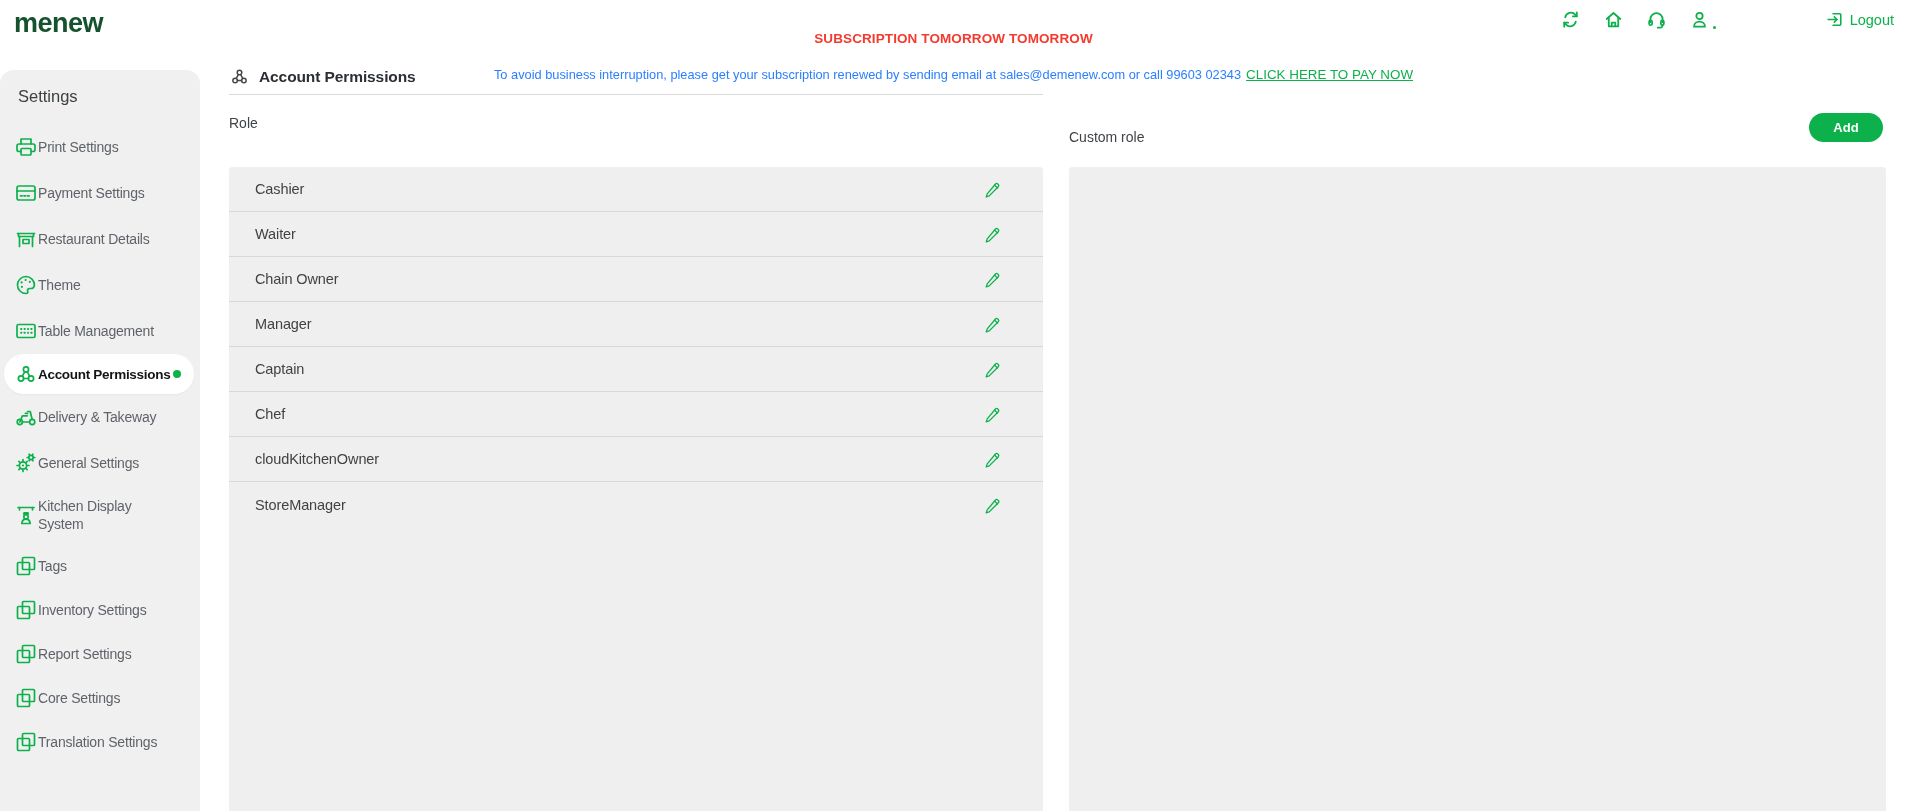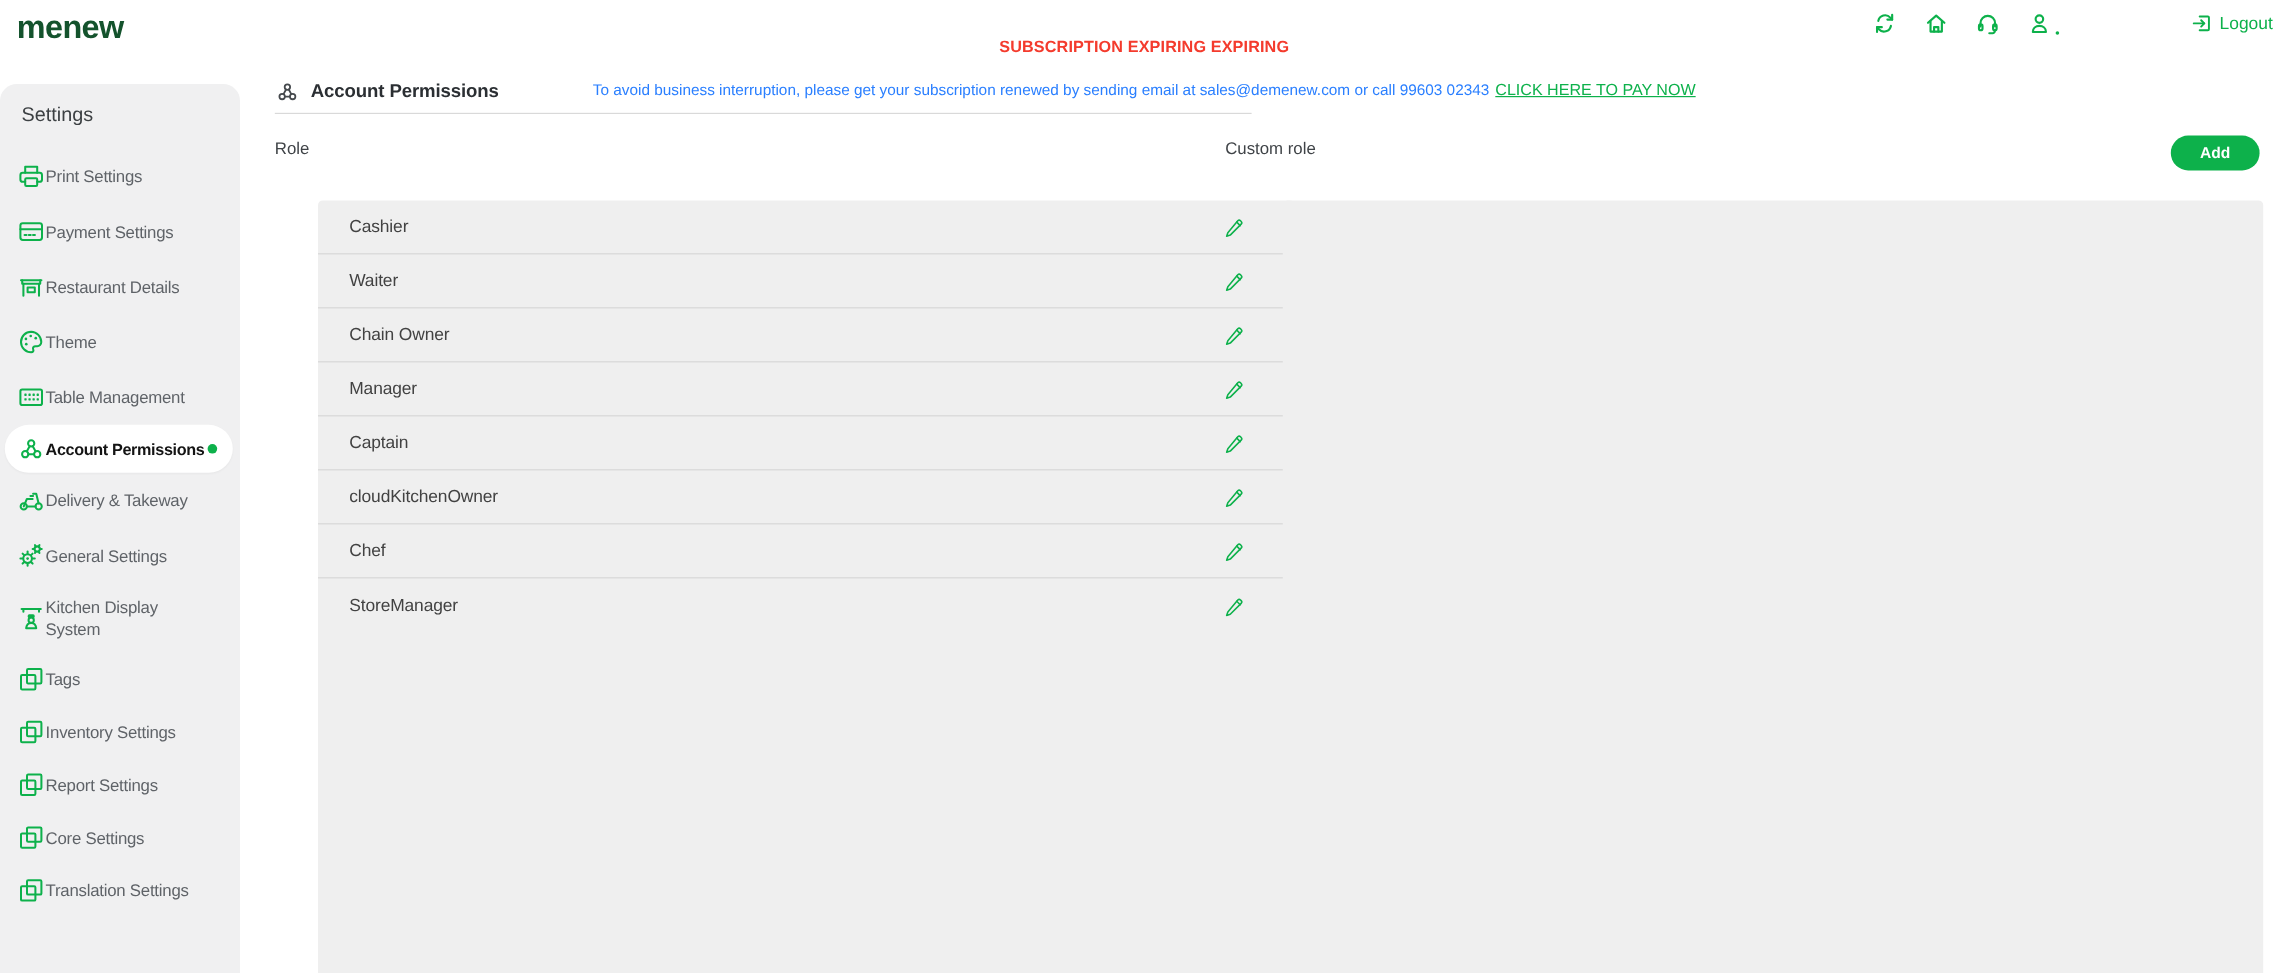--- a/index.html
+++ b/index.html
@@ -38,25 +38,25 @@
 
   
   .page-title{position:absolute;left:229px;top:66px;display:flex;align-items:center;gap:9px;}
   .page-title .pt-icon{width:21px;height:21px;display:inline-flex;}
   .page-title .pt-icon svg{width:100%;height:100%;}
   .page-title-text{font-size:15.5px;font-weight:700;color:#2b2f33;letter-spacing:-0.1px;}
   .title-divider{position:absolute;left:229px;top:94px;width:814px;height:1px;background:#d9d9d9;}
 
   .col-label{position:absolute;top:115px;font-size:14px;color:#3f4347;}
   .role-label{left:229px;}
-  .custom-label{left:1021px;}
+  .custom-label{left:1069px;margin-top:14px;}
 
   .add-btn{position:absolute;left:1809px;top:113px;width:74px;height:29px;border-radius:15px;background:#0db14b;border:none;color:#fff;font-size:13px;font-weight:700;font-family:"Liberation Sans",sans-serif;display:flex;align-items:center;justify-content:center;cursor:pointer;}
 
-  .role-panel{position:absolute;left:229px;top:167px;width:814px;bottom:0;background:#efefef;border-radius:4px 4px 0 0;margin-left:36px;}
+  .role-panel{position:absolute;left:229px;top:167px;width:814px;bottom:0;background:#efefef;border-radius:4px 4px 0 0;}
   .custom-panel{position:absolute;left:1069px;top:167px;width:817px;bottom:0;background:#efefef;border-radius:4px 4px 0 0;}
 
   .role-row{display:flex;align-items:center;height:45px;padding:0 42px 0 26px;border-bottom:1px solid #d8d8d8;box-sizing:border-box;}
   .role-row:last-child{border-bottom:none;}
   .role-name{font-size:14.5px;color:#424242;letter-spacing:-0.1px;}
   .edit-btn{margin-left:auto;width:18px;height:18px;display:inline-flex;cursor:pointer;}
   .edit-btn svg{width:100%;height:100%;}
 
   .g-stroke{stroke:#0db14b;fill:none;stroke-width:1.7;stroke-linecap:round;stroke-linejoin:round;}
   .g-fill{fill:#0db14b;stroke:none;}
@@ -105,21 +105,21 @@
   <div class="logout">
     <svg viewBox="0 0 20 20">
         <path class="g-stroke" d="M8.5 4h7.2a.9.9 0 0 1 .9.9v10.2a.9.9 0 0 1-.9.9H8.5"></path>
         <path class="g-stroke" d="M3.3 10h9.2"></path>
         <path class="g-stroke" d="M9.8 7.2L12.5 10l-2.7 2.8"></path>
       </svg>
     <span>Logout</span>
   </div>
 
   <div class="banner">
-    <div class="banner-line1">SUBSCRIPTION EXPIRING EXPIRING</div>
+    <div class="banner-line1">SUBSCRIPTION TOMORROW TOMORROW</div>
     <div class="banner-line2">
       <span>To avoid business interruption, please get your subscription renewed by sending email at sales@demenew.com or call 99603 02343</span><span class="pay-link">CLICK HERE TO PAY NOW</span>
     </div>
   </div>
 
   <div class="sidebar">
     <div class="sidebar-title">Settings</div>
     <div class="nav">
 
       <div class="nav-item">
@@ -371,38 +371,38 @@
     <div class="role-row">
       <span class="role-name">Captain</span>
       <span class="edit-btn">
           <svg viewBox="0 0 18 18">
             <path class="g-stroke" style="stroke-width:1.3" d="M4.2 13.9L3.2 16.9l3-1L15.3 6.8a1.6 1.6 0 0 0 0-2.26l-.56-.56a1.6 1.6 0 0 0-2.26 0z"></path>
             <path class="g-stroke" style="stroke-width:1.3" d="M11.6 5.1l2.9 2.9"></path>
           </svg>
         </span>
     </div>
     <div class="role-row">
+      <span class="role-name">Chef</span>
+      <span class="edit-btn">
+          <svg viewBox="0 0 18 18">
+            <path class="g-stroke" style="stroke-width:1.3" d="M4.2 13.9L3.2 16.9l3-1L15.3 6.8a1.6 1.6 0 0 0 0-2.26l-.56-.56a1.6 1.6 0 0 0-2.26 0z"></path>
+            <path class="g-stroke" style="stroke-width:1.3" d="M11.6 5.1l2.9 2.9"></path>
+          </svg>
+        </span>
+    </div>
+    <div class="role-row">
       <span class="role-name">cloudKitchenOwner</span>
       <span class="edit-btn">
           <svg viewBox="0 0 18 18">
             <path class="g-stroke" style="stroke-width:1.3" d="M4.2 13.9L3.2 16.9l3-1L15.3 6.8a1.6 1.6 0 0 0 0-2.26l-.56-.56a1.6 1.6 0 0 0-2.26 0z"></path>
             <path class="g-stroke" style="stroke-width:1.3" d="M11.6 5.1l2.9 2.9"></path>
           </svg>
         </span>
     </div>
     <div class="role-row">
-      <span class="role-name">Chef</span>
-      <span class="edit-btn">
-          <svg viewBox="0 0 18 18">
-            <path class="g-stroke" style="stroke-width:1.3" d="M4.2 13.9L3.2 16.9l3-1L15.3 6.8a1.6 1.6 0 0 0 0-2.26l-.56-.56a1.6 1.6 0 0 0-2.26 0z"></path>
-            <path class="g-stroke" style="stroke-width:1.3" d="M11.6 5.1l2.9 2.9"></path>
-          </svg>
-        </span>
-    </div>
-    <div class="role-row">
       <span class="role-name">StoreManager</span>
       <span class="edit-btn">
           <svg viewBox="0 0 18 18">
             <path class="g-stroke" style="stroke-width:1.3" d="M4.2 13.9L3.2 16.9l3-1L15.3 6.8a1.6 1.6 0 0 0 0-2.26l-.56-.56a1.6 1.6 0 0 0-2.26 0z"></path>
             <path class="g-stroke" style="stroke-width:1.3" d="M11.6 5.1l2.9 2.9"></path>
           </svg>
         </span>
     </div>
   </div>
 

